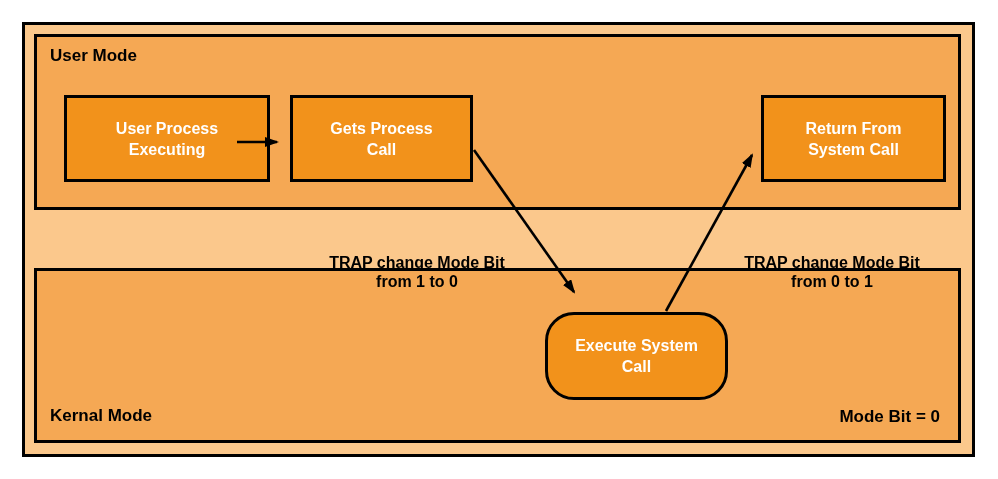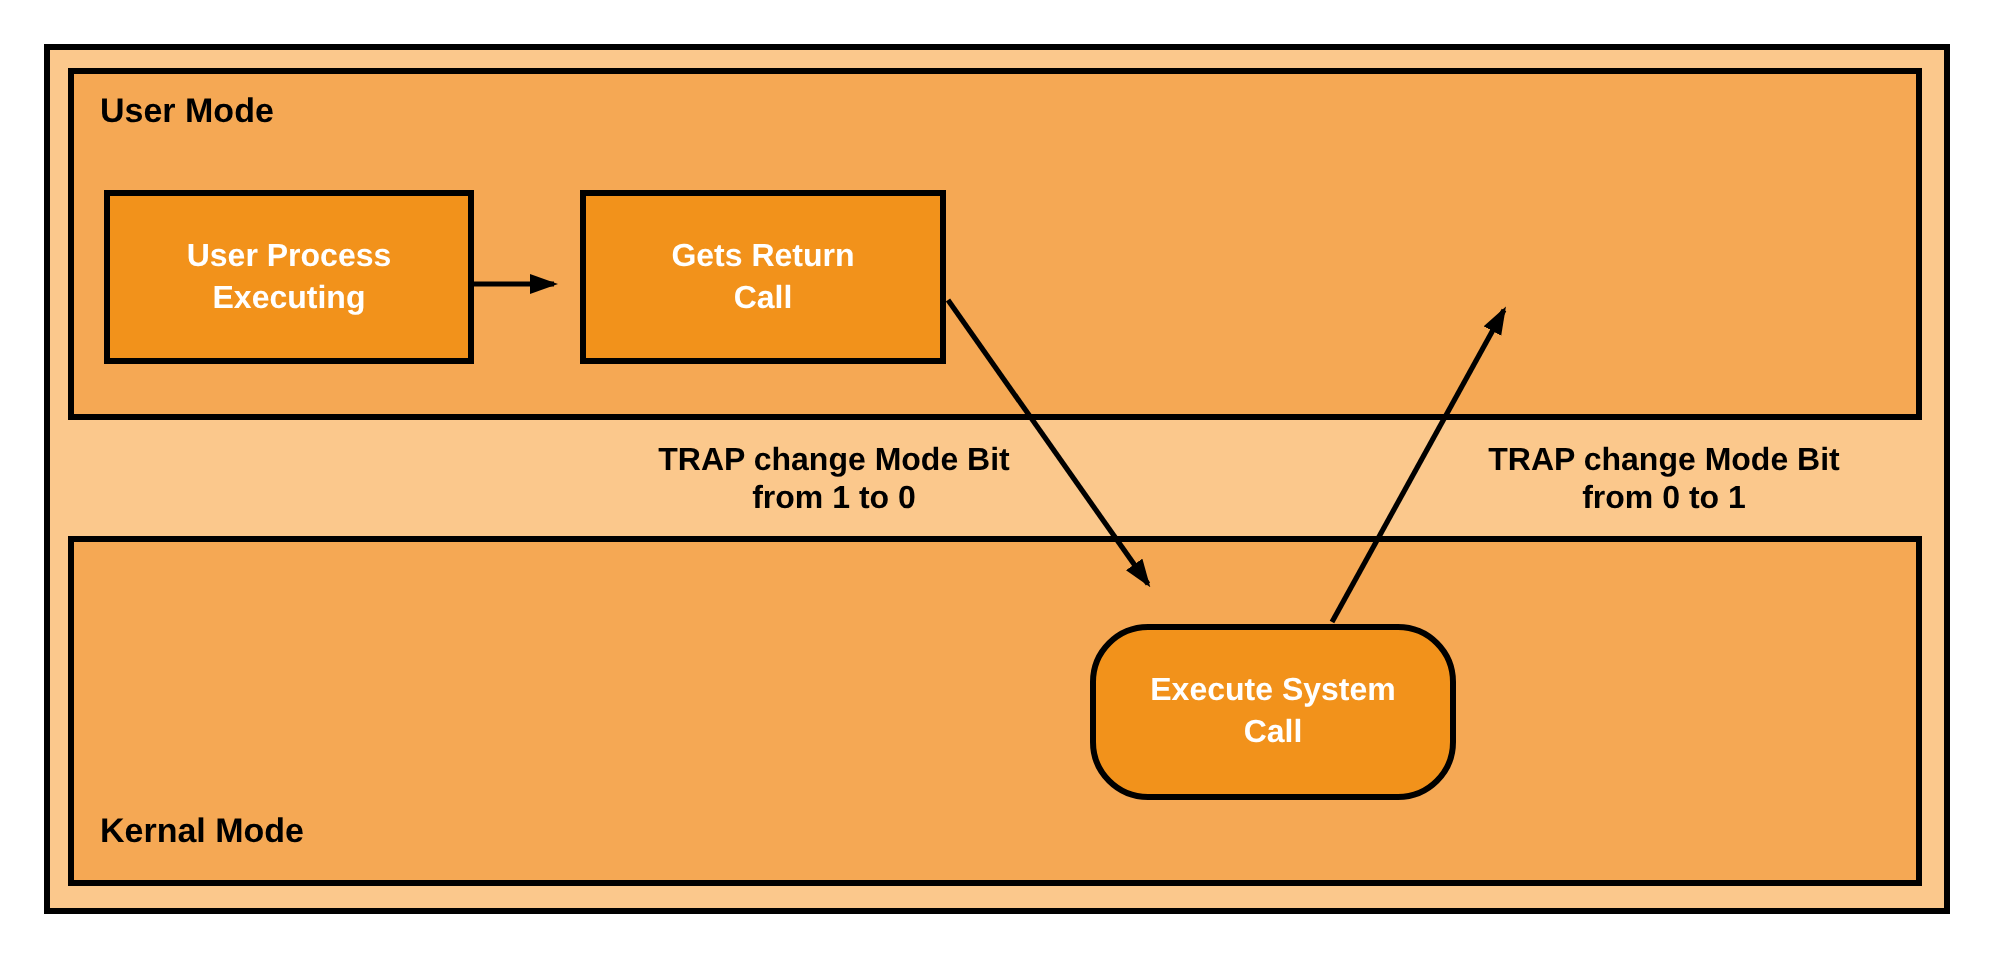--- a/index.html
+++ b/index.html
@@ -53,33 +53,34 @@
     display: flex;
     align-items: center;
     justify-content: center;
     text-align: center;
     color: var(--node_text, #fff);
     font-weight: bold;
     font-size: 16px;
     line-height: 21px;
     white-space: pre-line;
   }
-  .node.user-process { left: 52px;  top: 95px;  width: 185px; height: 87px; }
+  .node.user-process { left: 64px;  top: 95px;  width: 206px; height: 87px; }
   .node.gets-call    { left: 290px; top: 95px;  width: 183px; height: 87px; }
   .node.return-call  { left: 761px; top: 95px;  width: 185px; height: 87px; }
   .node.execute-call { left: 545px; top: 312px; width: 183px; height: 88px; border-radius: 29px; }
   .trap-note {
     position: absolute;
     width: 210px;
     text-align: center;
     font-weight: bold;
     font-size: 16px;
     line-height: 19px;
     color: var(--label_text, #000);
     white-space: pre-line;
+    margin-top: 32px;
   }
   .trap-note.left  { left: 312px; top: 221px; }
   .trap-note.right { left: 727px; top: 221px; }
   .arrow-layer {
     position: absolute;
     left: 0; top: 0;
     width: 998px; height: 479px;
     pointer-events: none;
   }
   .arrow-layer line { stroke: var(--border, #000); stroke-width: 2.6px; }
@@ -90,31 +91,34 @@
 <div class="stage">
 
   <div class="outer-frame"></div>
 
   <div class="mode-band user">
     <div class="band-label tl">User Mode</div>
   </div>
 
   <div class="mode-band kernel">
     <div class="band-label bl">Kernal Mode</div>
+    <div class="band-label br">Mode Bit = 0</div>
   </div>
 
   <div class="trap-note left">TRAP change Mode Bit
 from 1 to 0</div>
   <div class="trap-note right">TRAP change Mode Bit
 from 0 to 1</div>
 
   <div class="node user-process">User Process
 Executing</div>
-  <div class="node gets-call">Gets Return
+  <div class="node gets-call">Gets Process
 Call</div>
+  <div class="node return-call">Return From
+System Call</div>
   <div class="node execute-call">Execute System
 Call</div>
 
   <svg class="arrow-layer" viewBox="0 0 998 479" xmlns="http://www.w3.org/2000/svg">
     <defs>
       <marker id="ah" markerUnits="userSpaceOnUse" markerWidth="14" markerHeight="12" refX="12" refY="5" orient="auto">
         <path d="M0,0 L14,5 L0,10 Z" fill="#000000"></path>
       </marker>
     </defs>
     <line x1="237" y1="142" x2="277" y2="142" marker-end="url(#ah)"></line>

